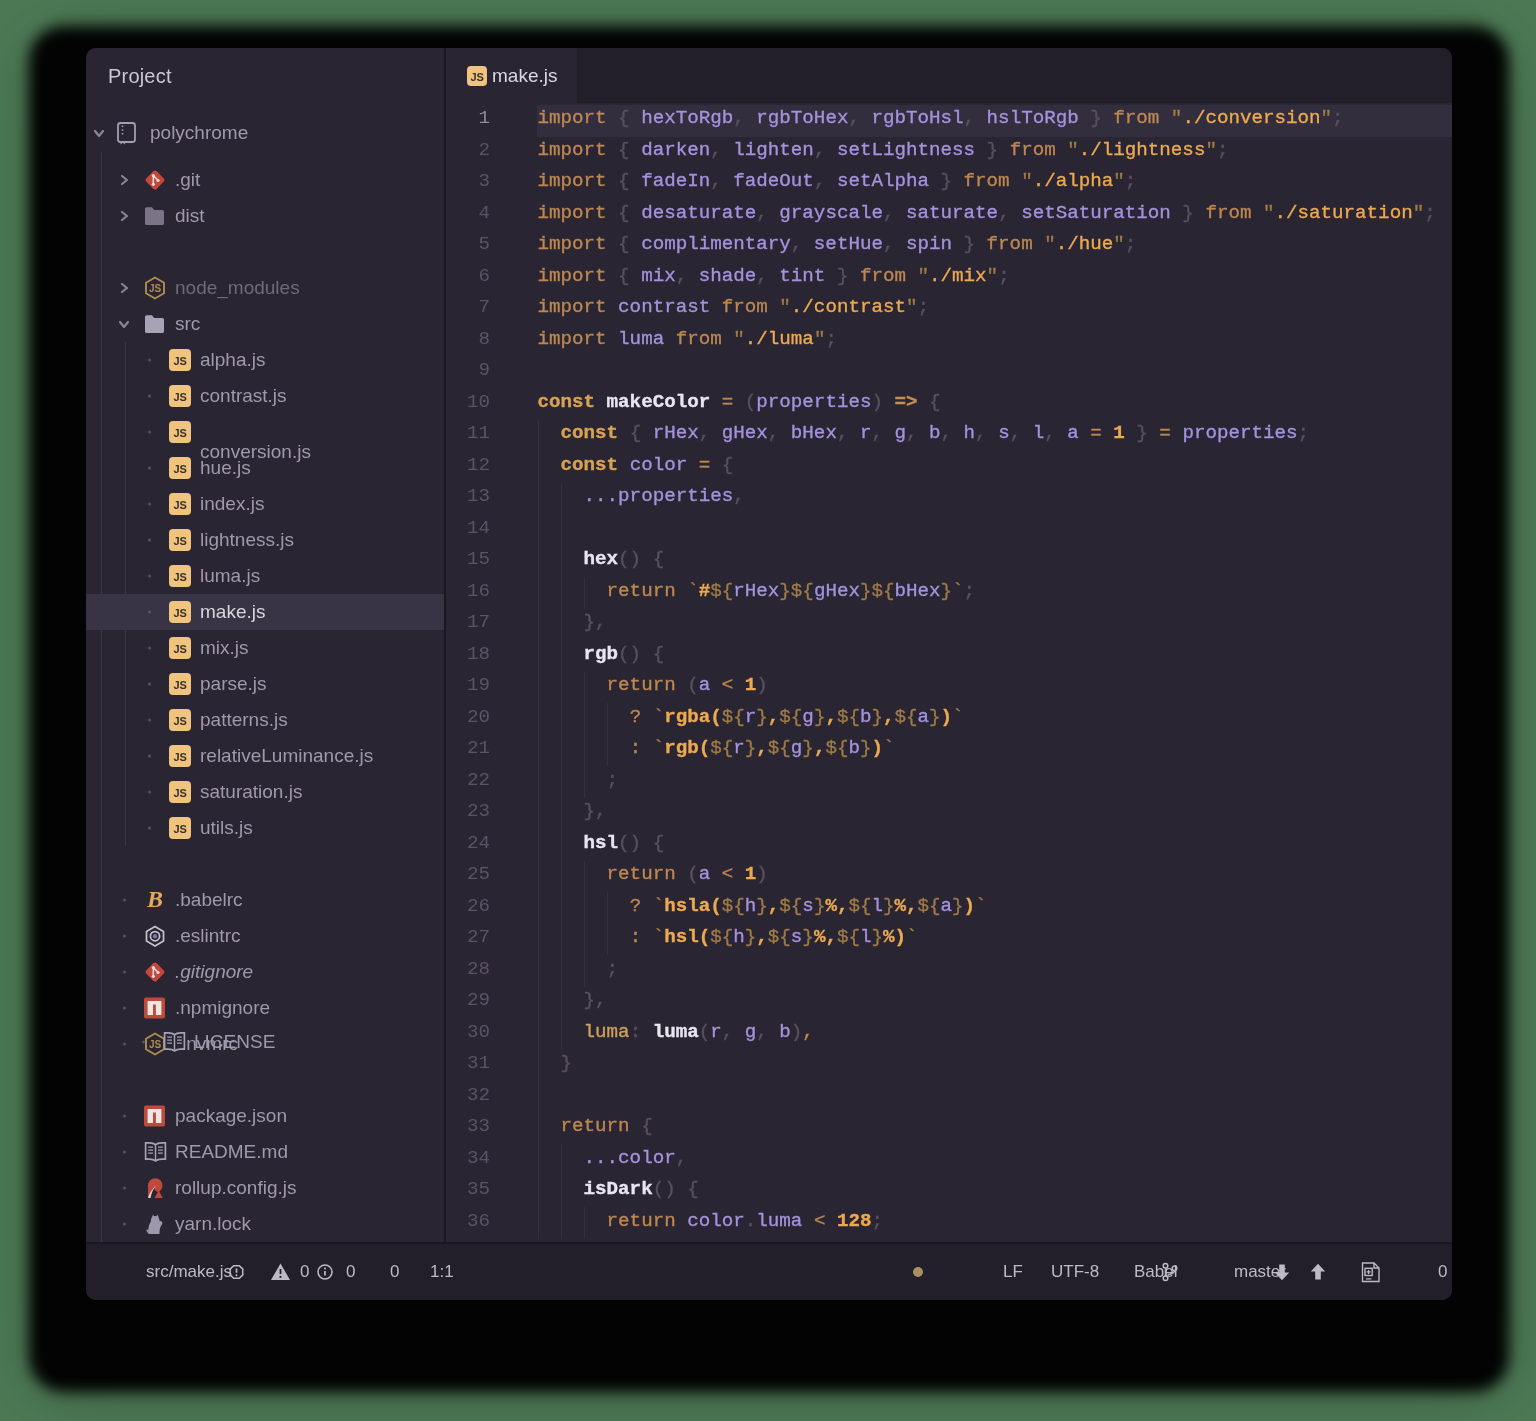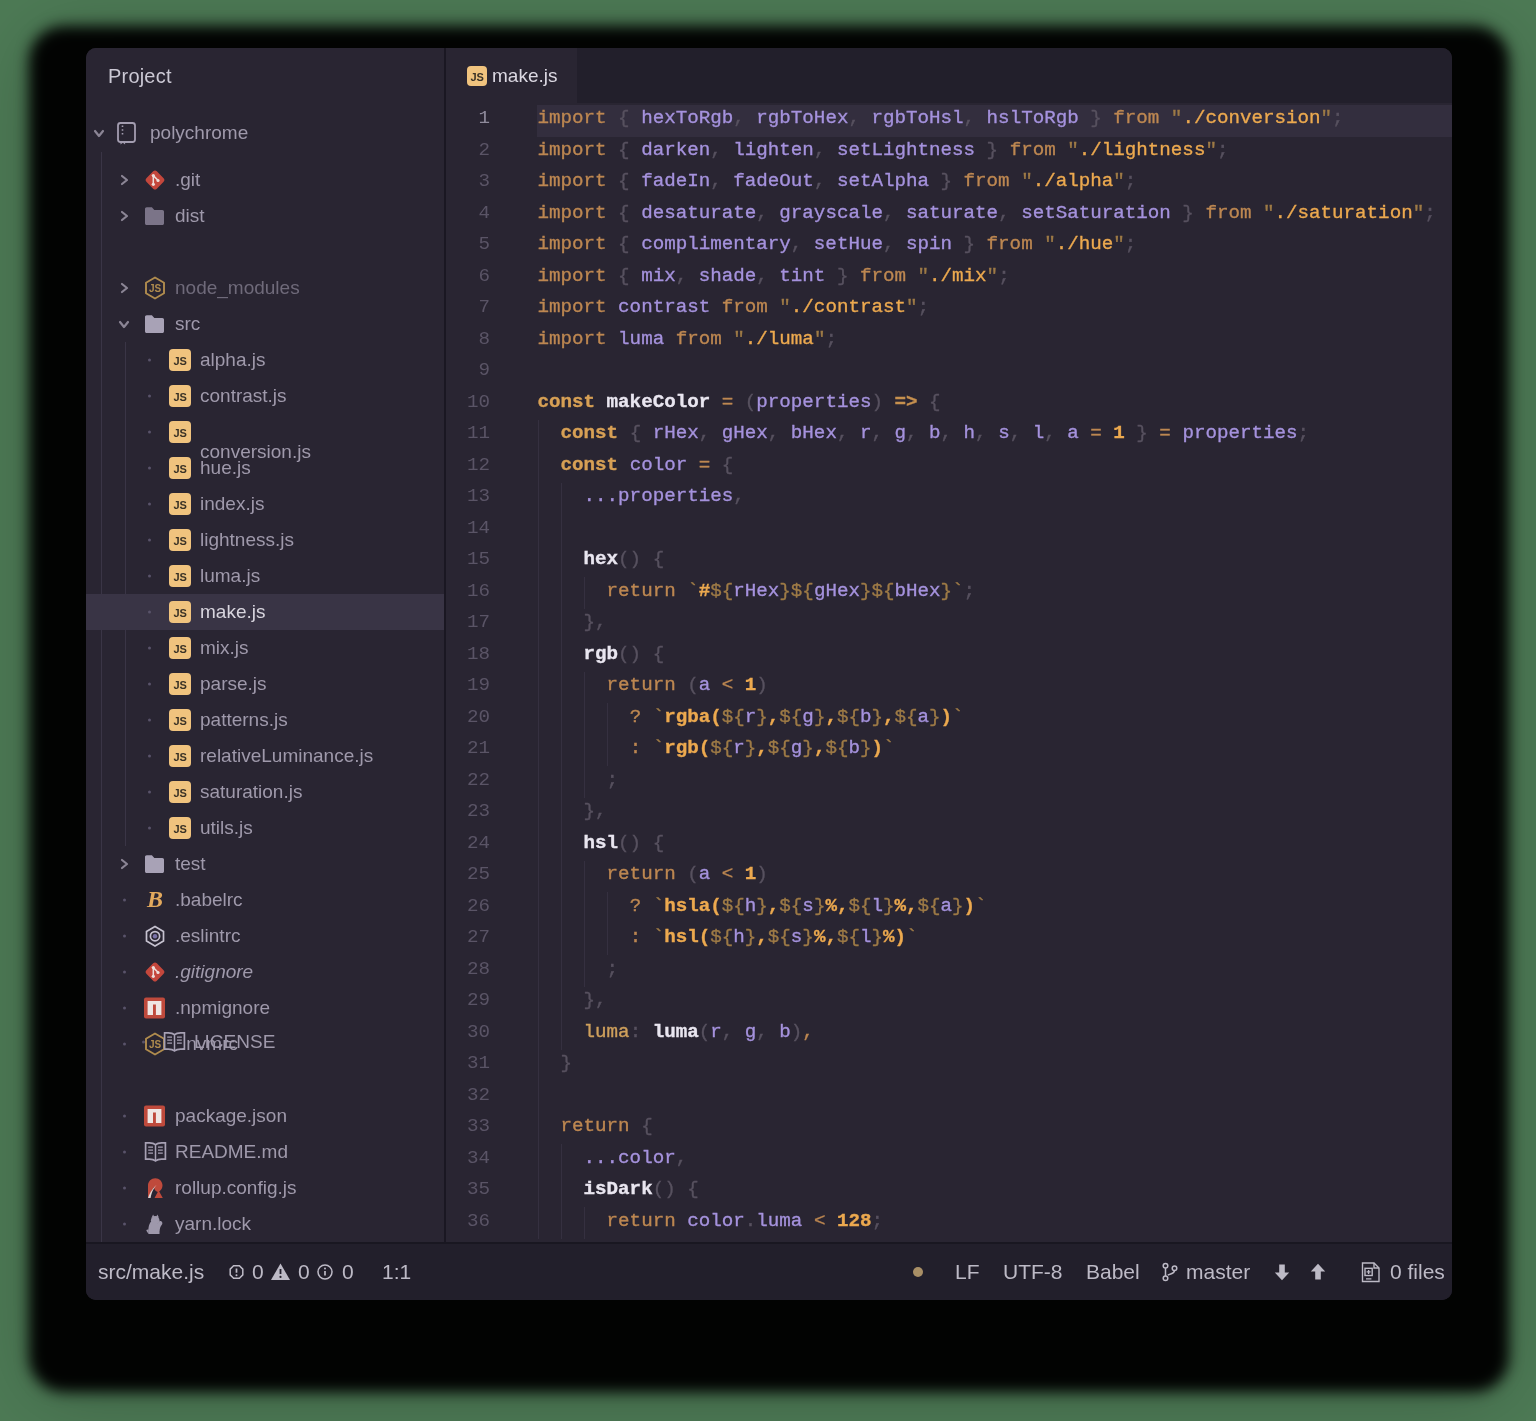--- a/index.html
+++ b/index.html
@@ -21,21 +21,21 @@
 .editor{position:absolute;left:360px;top:55px;width:1006px;height:1139px;background:#292532;}
 .hline{position:absolute;left:91px;top:1.5px;width:915px;height:32px;background:#332e3e;}
 .gut{position:absolute;left:0;top:0;width:44px;text-align:right;font-family:"Liberation Mono",monospace;font-size:19.2px;line-height:31.5px;color:#5a5466;margin:0;}
 .code{position:absolute;left:91.5px;top:0;font-family:"Liberation Mono",monospace;font-size:19.2px;line-height:31.5px;color:#a794e2;margin:0;-webkit-text-stroke:0.35px;}
 .ig{position:absolute;width:1px;background:#353040;}
 .k{color:#bd8751}.C{color:#d7a055;font-weight:bold}.f{color:#e9e6f0;font-weight:bold}
 .v{color:#a592dd}.p{color:#57515f}.o{color:#bd8751}.O{color:#c6904f;font-weight:bold}
 .d{color:#9d7a46}.s{color:#eca94f}.S{color:#eca94f;font-weight:bold}.n{color:#eca94f;font-weight:bold}
 .K{color:#cfa05c}
 .status{position:absolute;left:0;top:1194px;width:1366px;height:58px;background:#221f2b;border-top:2px solid #191721;box-sizing:border-box;}
-.status .it{position:absolute;top:0;height:56px;line-height:56px;font-size:21px;color:#bdbac6;white-space:nowrap;}
+.status .it{position:absolute;top:0;height:56px;line-height:56px;font-size:17px;color:#bdbac6;white-space:nowrap;margin-left:48px;}
 .sic{position:absolute;top:50%;transform:translateY(-50%);}
 </style></head><body>
 <div class="win">
 <div class="side">
 <div class="phead">Project</div>
 <div class="gl" style="left:15px;top:104px;height:1090px"></div>
 <div class="gl" style="left:39px;top:294px;height:504px"></div>
 <div class="row" style="top:67px;">
         <svg class="chev" style="left:7px" width="12" height="12" viewBox="0 0 12 12">
           <polyline points="2,4 6,9 10,4" fill="none" stroke="#8b8595" stroke-width="2.2" stroke-linecap="round" stroke-linejoin="round"></polyline>
@@ -193,29 +193,20 @@
         </svg>
         <span class="txt" style="left:114px;">saturation.js</span>
       </div>
 <div class="row" style="top:762px;">
         <div class="dot" style="left:62px"></div>
         <svg class="ic" style="left:83px" width="22" height="22" viewBox="0 0 22 22">
 <rect x="0" y="0" width="22" height="22" rx="4" fill="#f0c37e"></rect>
 <text x="11.2" y="16.2" font-family="Liberation Sans" font-size="11" font-weight="bold" fill="#3a3226" text-anchor="middle">JS</text>
         </svg>
         <span class="txt" style="left:114px;">utils.js</span>
-      </div>
-<div class="row" style="top:798px;">
-        <svg class="chev" style="left:32px" width="12" height="12" viewBox="0 0 12 12">
-          <polyline points="4,2 9,6 4,10" fill="none" stroke="#8b8595" stroke-width="2.2" stroke-linecap="round" stroke-linejoin="round"></polyline>
-        </svg>
-        <svg class="ic" style="left:57px" width="23" height="23" viewBox="0 0 23 23">
-          <path d="M2 4.6 c0-1,.7-1.8,1.7-1.8 h5.2 l2.4 2.6 h8 c1 0 1.7.8 1.7 1.8 v11.6 c0 1-.7 1.8-1.7 1.8 h-15.6 c-1 0-1.7-.8-1.7-1.8 z" fill="#a8a2b6"></path>
-        </svg>
-        <span class="txt" style="left:89px;">test</span>
       </div>
 <div class="row" style="top:834px;">
         <div class="dot" style="left:37px"></div>
         <svg class="ic" style="left:57px" width="24" height="24" viewBox="0 0 24 24">
 <text x="12" y="19" font-family="Liberation Serif" font-size="24" font-style="italic" font-weight="bold" fill="#e2a95d" text-anchor="middle">B</text>
         </svg>
         <span class="txt" style="left:89px;">.babelrc</span>
       </div>
 <div class="row" style="top:870px;">
         <div class="dot" style="left:37px"></div>

